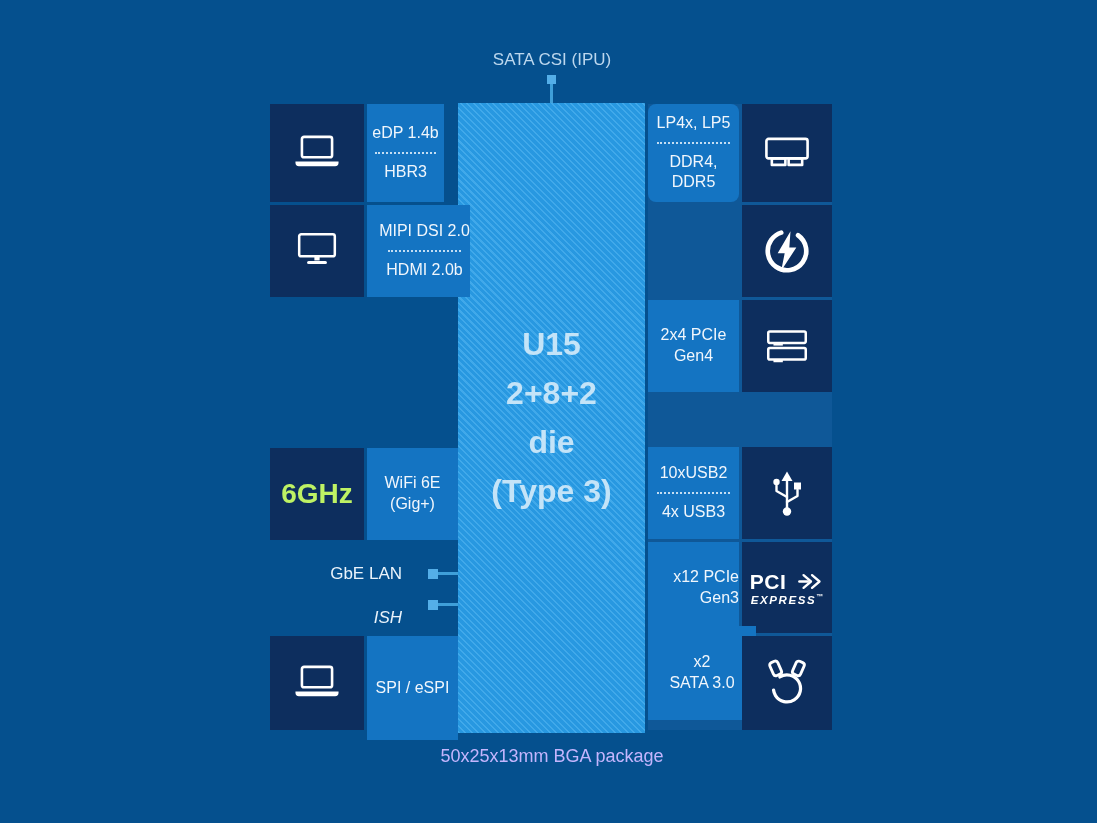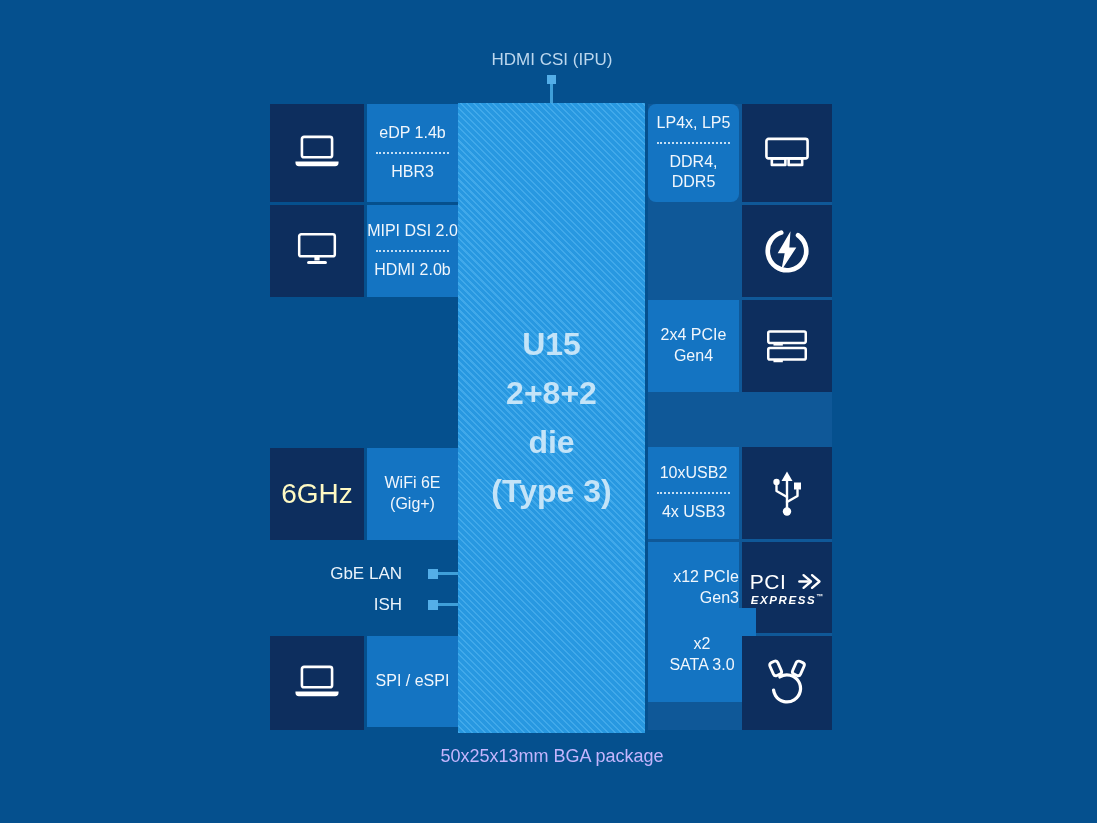--- a/index.html
+++ b/index.html
@@ -25,91 +25,91 @@
       rgba(255,255,255,.10) 0px, rgba(255,255,255,.10) 1.6px,
       rgba(10,90,160,.10) 1.6px, rgba(10,90,160,.10) 4.6px);
     display:flex;flex-direction:column;align-items:center;justify-content:center;
     color:#c4e4f8;font-size:32px;line-height:37px;font-weight:bold;text-align:center;
   }
   .top-label{color:#bcd7ee;font-size:17px;text-align:center;}
   .dot{background:#54aee8;}
   .connector{background:#3f9fd9;}
   .side-note{color:#eaf3fb;font-size:17px;text-align:right;}
   .badge{display:flex;align-items:center;justify-content:center;
-    color:#fef9c3;font-weight:normal;font-size:28px;}
+    color:#bef264;font-weight:bold;font-size:28px;}
   .caption{color:#c4b5fd;font-size:18px;text-align:center;}
   svg.icon{stroke:#ffffff;fill:none;stroke-width:2.4;stroke-linecap:round;stroke-linejoin:round;}
   svg.icon .fill{fill:#ffffff;stroke:none;}
   .pci-logo{display:flex;flex-direction:column;align-items:center;color:#fff;}
-  .pci-top{display:flex;align-items:center;gap:12px;font-weight:normal;font-size:21px;letter-spacing:.5px;}
+  .pci-top{display:flex;align-items:center;gap:12px;font-weight:bold;font-size:21px;letter-spacing:.5px;}
   .pci-bottom{font-style:italic;font-weight:bold;font-size:11.5px;letter-spacing:1.6px;margin-top:-1px;}
   .pci-bottom sup{font-size:7px;letter-spacing:0;}
 </style>
 </head>
 <body>
 
 <div class="stage">
 
-  <div class="abs top-label" style="left:440px;top:50px;width:224px;">HDMI CSI (IPU)</div>
+  <div class="abs top-label" style="left:440px;top:50px;width:224px;">SATA CSI (IPU)</div>
   <div class="abs dot" style="left:547px;top:75px;width:9px;height:9px;"></div>
   <div class="abs connector" style="left:550px;top:84px;width:3px;height:19px;"></div>
 
   <div class="abs die" style="left:458px;top:103px;width:187px;height:630px;gap:12px;">
     <span>U15</span>
     <span>2+8+2</span>
     <span>die</span>
     <span>(Type 3)</span>
   </div>
 
   <div class="abs navy icon-box" style="left:270px;top:104px;width:94px;height:98px;">
     <svg class="icon" width="56" height="44" viewBox="0 0 52 40">
       <rect x="12" y="5" width="28" height="19" rx="2"></rect>
       <path class="fill" d="M6 28 h40 v1 a3.2 3.2 0 0 1 -3.2 3.2 H9.2 A3.2 3.2 0 0 1 6 29 Z"></path>
     </svg>
   </div>
-  <div class="abs blue label-box" style="left:367px;top:104px;width:91px;height:98px;">
+  <div class="abs blue label-box" style="left:367px;top:104px;width:77px;height:98px;">
     <span>eDP 1.4b</span>
     <div class="dotted"></div>
     <span>HBR3</span>
   </div>
 
   <div class="abs navy icon-box" style="left:270px;top:205px;width:94px;height:92px;">
     <svg class="icon" width="52" height="44" viewBox="0 0 48 42">
       <rect x="7" y="5" width="34" height="21" rx="2"></rect>
       <rect class="fill" x="21.5" y="26" width="5" height="4"></rect>
       <rect class="fill" x="14.5" y="30.5" width="19" height="3" rx="1.5"></rect>
     </svg>
   </div>
-  <div class="abs blue label-box" style="left:367px;top:205px;width:91px;height:92px;">
+  <div class="abs blue label-box" style="left:367px;top:205px;width:91px;height:92px;padding-left:12px;">
     <span>MIPI DSI 2.0</span>
     <div class="dotted"></div>
     <span>HDMI 2.0b</span>
   </div>
 
   <div class="abs navy badge" style="left:270px;top:448px;width:94px;height:92px;">6GHz</div>
   <div class="abs blue label-box" style="left:367px;top:448px;width:91px;height:92px;">
     <span>WiFi 6E</span>
     <span>(Gig+)</span>
   </div>
 
   <div class="abs side-note" style="left:250px;top:564px;width:152px;">GbE LAN</div>
   <div class="abs dot" style="left:428px;top:569px;width:10px;height:10px;"></div>
   <div class="abs connector" style="left:438px;top:572px;width:20px;height:3px;"></div>
 
-  <div class="abs side-note" style="left:250px;top:595px;width:152px;">ISH</div>
+  <div class="abs side-note" style="left:250px;top:608px;width:152px;font-style:italic;">ISH</div>
   <div class="abs dot" style="left:428px;top:600px;width:10px;height:10px;"></div>
   <div class="abs connector" style="left:438px;top:603px;width:20px;height:3px;"></div>
 
   <div class="abs navy icon-box" style="left:270px;top:636px;width:94px;height:94px;">
     <svg class="icon" width="56" height="44" viewBox="0 0 52 40">
       <rect x="12" y="5" width="28" height="19" rx="2"></rect>
       <path class="fill" d="M6 28 h40 v1 a3.2 3.2 0 0 1 -3.2 3.2 H9.2 A3.2 3.2 0 0 1 6 29 Z"></path>
     </svg>
   </div>
-  <div class="abs blue label-box" style="left:367px;top:636px;width:91px;height:91px;">
+  <div class="abs blue label-box" style="left:367px;top:636px;width:91px;height:104px;">
     <span>SPI / eSPI</span>
   </div>
 
   <div class="abs backdrop" style="left:648px;top:104px;width:184px;height:626px;"></div>
 
   <div class="abs blue label-box" style="left:648px;top:104px;width:91px;height:98px;border-radius:8px;">
     <span>LP4x, LP5</span>
     <div class="dotted"></div>
     <span>DDR4,</span>
     <span>DDR5</span>
@@ -172,21 +172,21 @@
           <path d="M5 2 l7 6 -7 6"></path>
           <path d="M13 2 l7 6 -7 6"></path>
         </svg>
       </div>
       <div class="pci-bottom">
         <span>EXPRESS</span><sup>™</sup>
       </div>
     </div>
   </div>
 
-  <div class="abs blue label-box" style="left:648px;top:608px;width:108px;height:94px;">
+  <div class="abs blue label-box" style="left:648px;top:626px;width:108px;height:94px;">
     <span>x2</span>
     <span>SATA 3.0</span>
   </div>
   <div class="abs navy icon-box" style="left:742px;top:636px;width:90px;height:94px;">
     <svg class="icon" width="52" height="52" viewBox="0 0 48 48" style="stroke-width:3">
       <circle cx="24" cy="29" r="12.5" stroke-dasharray="64 15" transform="rotate(-122 24 29)"></circle>
       <rect x="9.5" y="4" width="8" height="13" rx="2.5" transform="rotate(-24 13.5 10.5)" stroke-width="2.6"></rect>
       <rect x="30.5" y="4" width="8" height="13" rx="2.5" transform="rotate(24 34.5 10.5)" stroke-width="2.6"></rect>
     </svg>
   </div>

